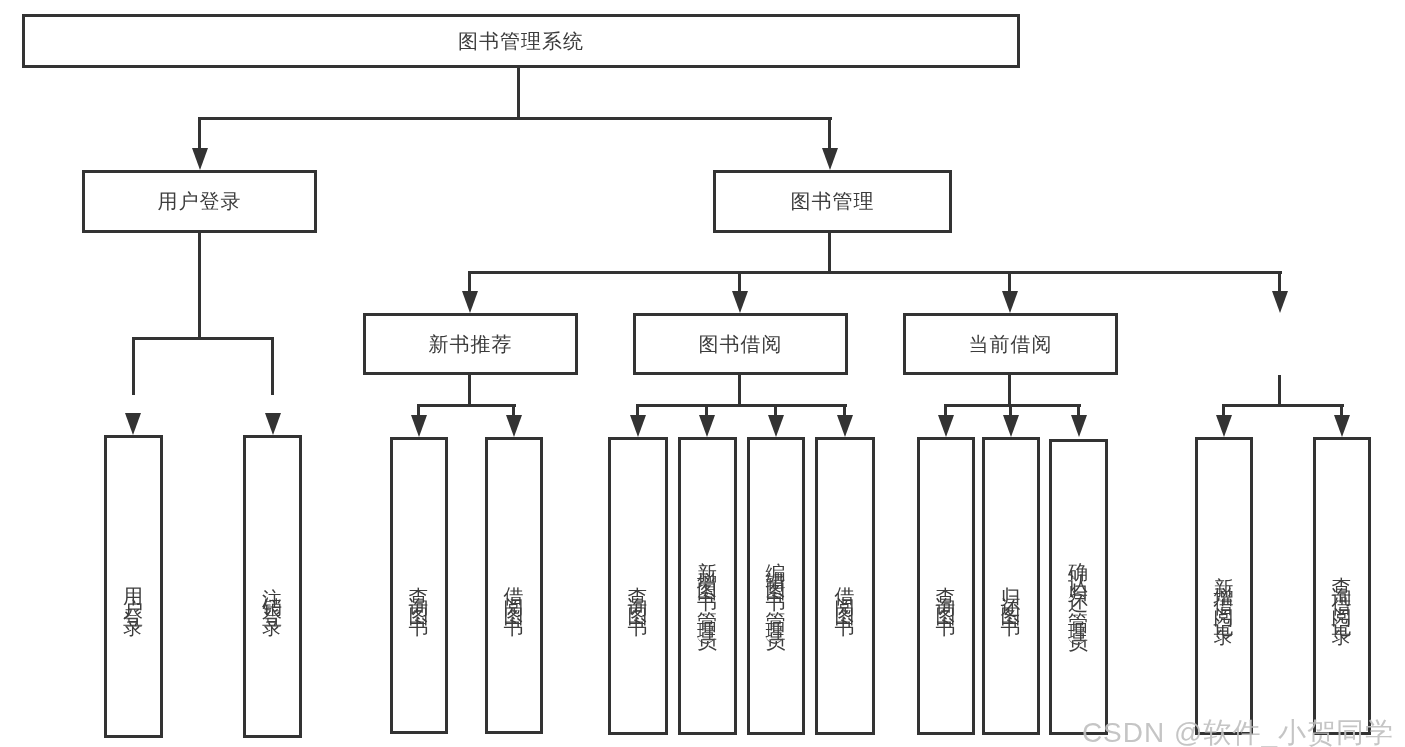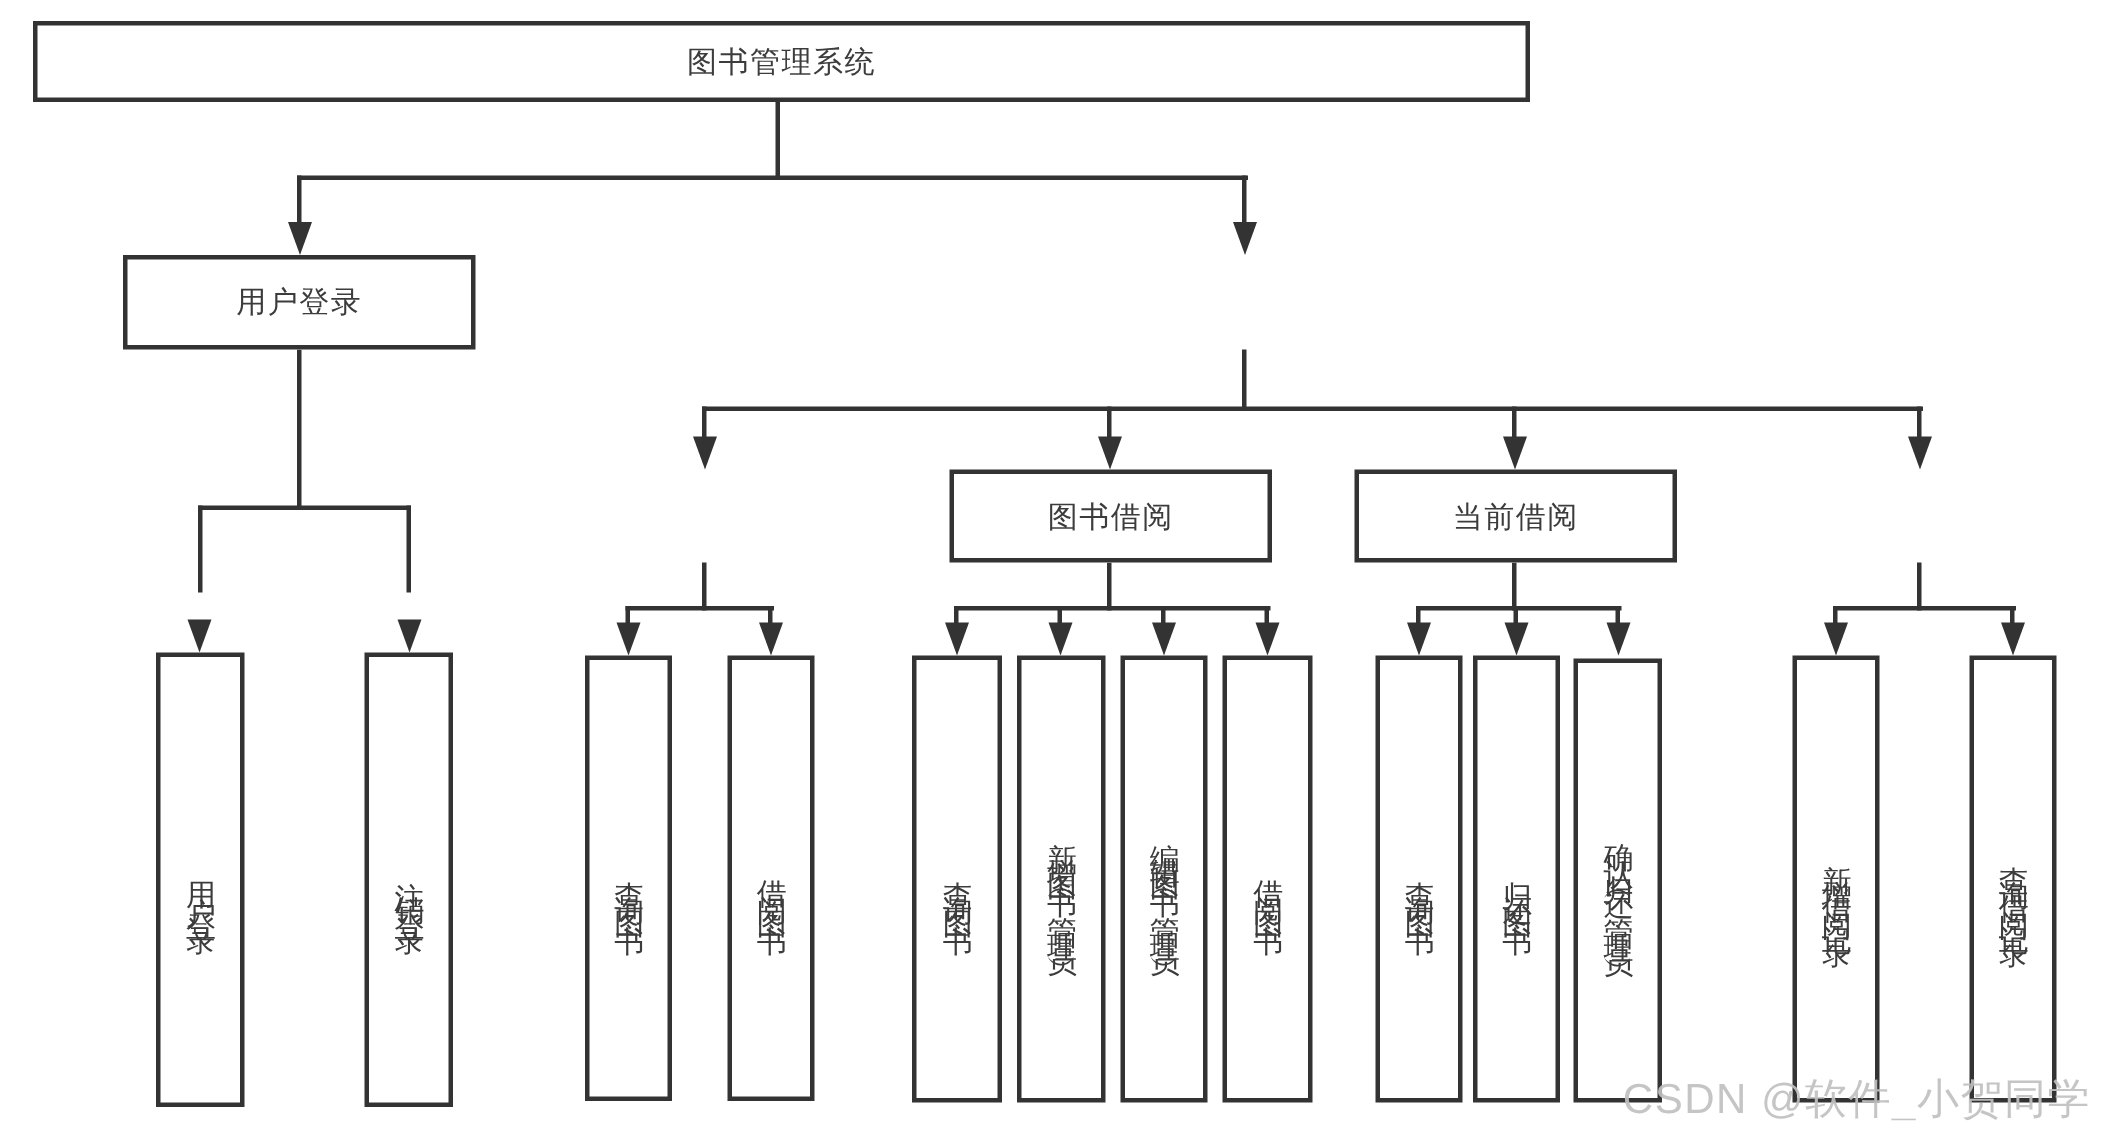--- a/index.html
+++ b/index.html
@@ -47,39 +47,45 @@
   <div class="lv" style="left:517px;top:68px;height:52px;"></div>
   <div class="lh" style="left:198px;top:117px;width:634px;"></div>
   <div class="lv" style="left:198px;top:117px;height:38px;"></div>
   <div class="arrow" style="left:192px;top:148px;"></div>
   <div class="lv" style="left:828px;top:117px;height:38px;"></div>
   <div class="arrow" style="left:822px;top:148px;"></div>
 
   <div class="hnode" style="left:82px;top:170px;width:235px;height:63px;">
     <span class="hlabel">用户登录</span>
   </div>
+  <div class="hnode" style="left:713px;top:170px;width:239px;height:63px;">
+    <span class="hlabel">图书管理</span>
+  </div>
 
   <div class="lv" style="left:198px;top:233px;height:107px;"></div>
   <div class="lh" style="left:132px;top:337px;width:142px;"></div>
   <div class="lv" style="left:132px;top:337px;height:58px;"></div>
   <div class="arrow" style="left:125px;top:413px;"></div>
   <div class="lv" style="left:271px;top:337px;height:58px;"></div>
   <div class="arrow" style="left:265px;top:413px;"></div>
 
   <div class="lv" style="left:828px;top:233px;height:41px;"></div>
   <div class="lh" style="left:468px;top:271px;width:814px;"></div>
   <div class="lv" style="left:468px;top:271px;height:22px;"></div>
   <div class="arrow" style="left:462px;top:291px;"></div>
   <div class="lv" style="left:738px;top:271px;height:22px;"></div>
   <div class="arrow" style="left:732px;top:291px;"></div>
   <div class="lv" style="left:1008px;top:271px;height:22px;"></div>
   <div class="arrow" style="left:1002px;top:291px;"></div>
   <div class="lv" style="left:1278px;top:271px;height:22px;"></div>
   <div class="arrow" style="left:1272px;top:291px;"></div>
 
+  <div class="hnode" style="left:363px;top:313px;width:215px;height:62px;">
+    <span class="hlabel">新书推荐</span>
+  </div>
   <div class="hnode" style="left:903px;top:313px;width:215px;height:62px;">
     <span class="hlabel">当前借阅</span>
   </div>
   <div class="hnode" style="left:633px;top:313px;width:215px;height:62px;">
     <span class="hlabel">图书借阅</span>
   </div>
 
   <div class="lv" style="left:468px;top:375px;height:32px;"></div>
   <div class="lh" style="left:417px;top:404px;width:99px;"></div>
   <div class="lv" style="left:417px;top:404px;height:14px;"></div>

